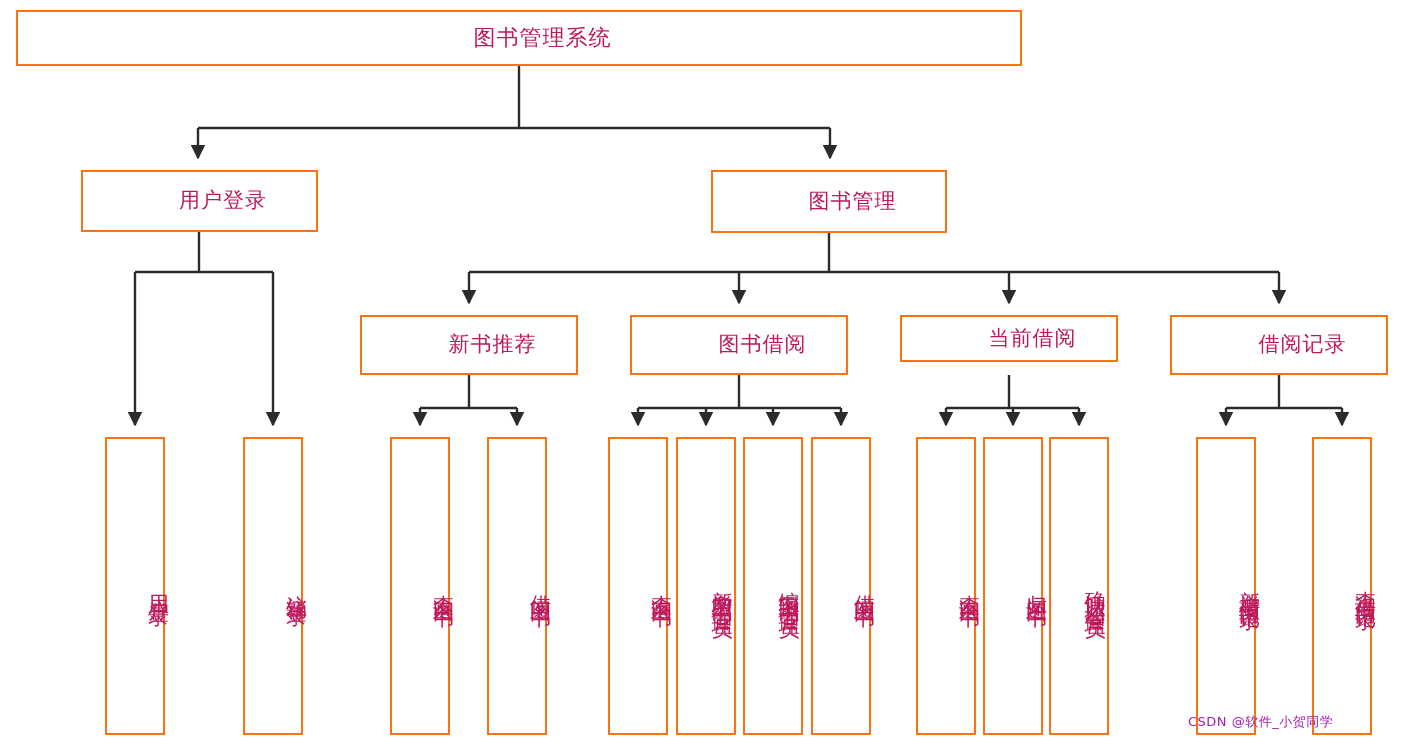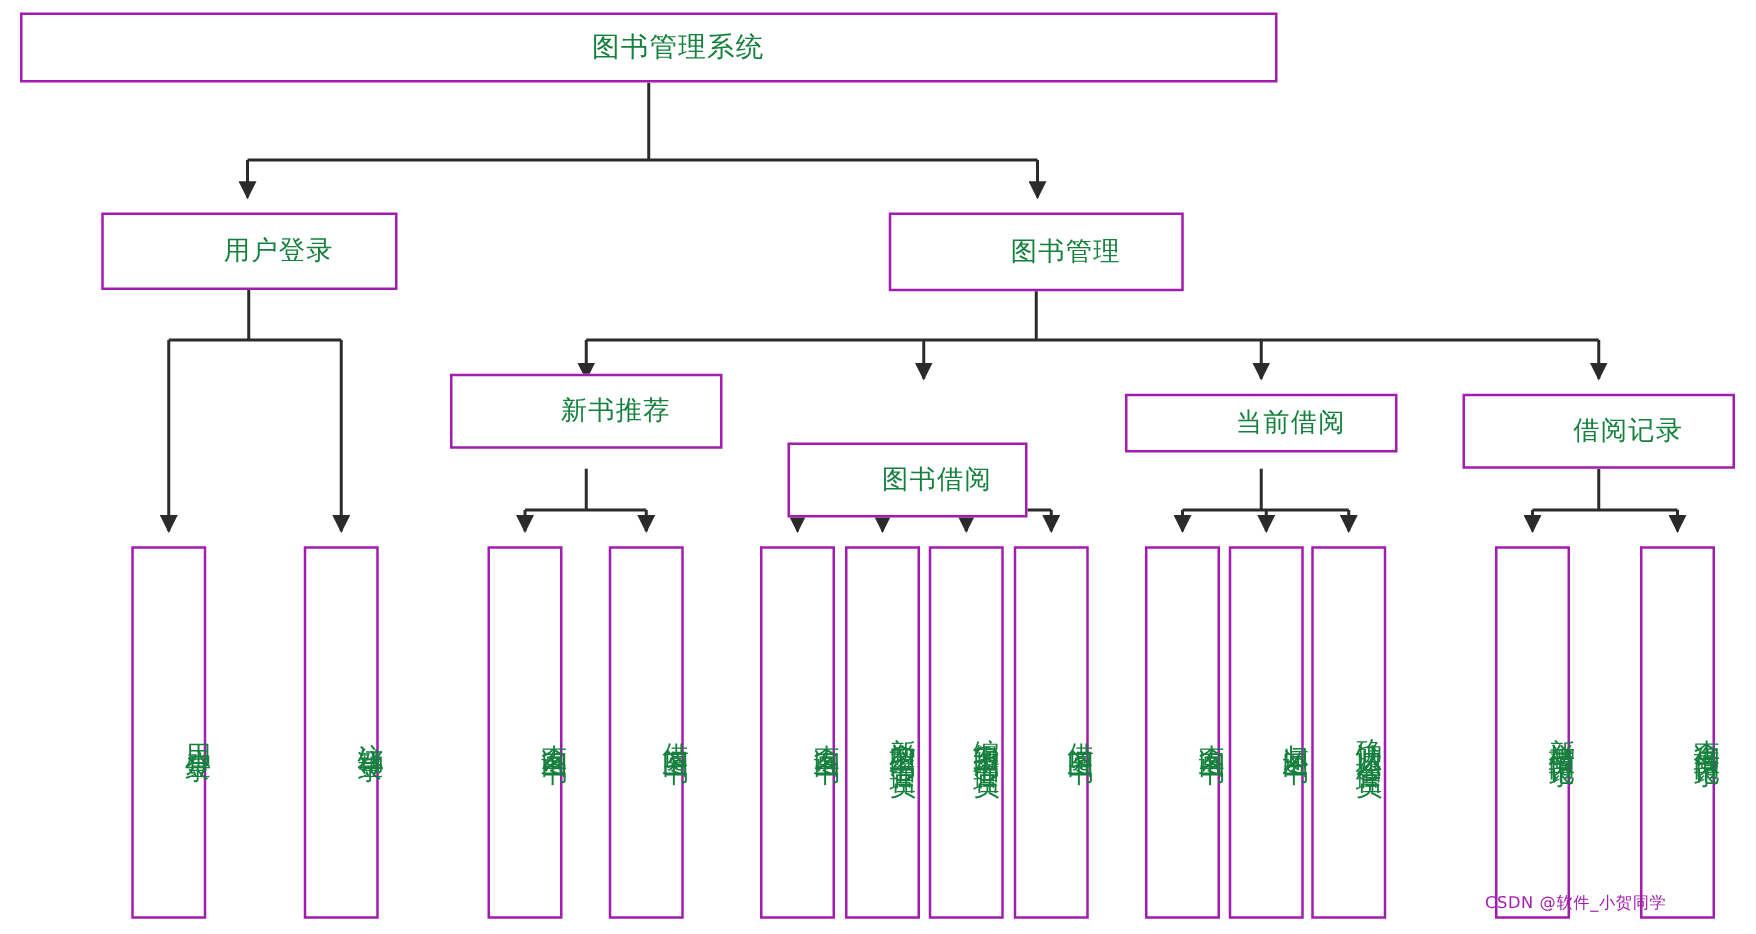--- a/index.html
+++ b/index.html
@@ -13,26 +13,26 @@
   #canvas {
     position: relative;
     width: 1405px;
     height: 747px;
     background: #ffffff;
     overflow: hidden;
   }
   .node {
     position: absolute;
     box-sizing: border-box;
-    border: 2px solid #a21caf;
+    border: 2px solid #f97316;
     background: #ffffff;
     display: flex;
     align-items: center;
     justify-content: center;
-    color: #15803d;
+    color: #be185d;
     padding-left: 47px;
   }
   .node-h {
     font-size: 21px;
     letter-spacing: 1px;
     line-height: 1.2;
   }
   .node-root {
     font-size: 22px;
     letter-spacing: 1px;
@@ -131,24 +131,24 @@
     <span>图书管理系统</span>
   </div>
 
   <div class="node node-h" style="left:81px; top:170px; width:237px; height:62px;">
     <span>用户登录</span>
   </div>
   <div class="node node-h" style="left:711px; top:170px; width:236px; height:63px;">
     <span>图书管理</span>
   </div>
 
-  <div class="node node-h" style="left:360px; top:299px; width:218px; height:60px;">
+  <div class="node node-h" style="left:360px; top:315px; width:218px; height:60px;">
     <span>新书推荐</span>
   </div>
-  <div class="node node-h" style="left:630px; top:315px; width:192px; height:60px;margin-top:39px;">
+  <div class="node node-h" style="left:630px; top:315px; width:218px; height:60px;">
     <span>图书借阅</span>
   </div>
   <div class="node node-h" style="left:900px; top:315px; width:218px; height:47px;">
     <span>当前借阅</span>
   </div>
   <div class="node node-h" style="left:1170px; top:315px; width:218px; height:60px;">
     <span>借阅记录</span>
   </div>
 
   <div class="node node-v mid" style="left:105px; top:437px; width:60px; height:298px;">

